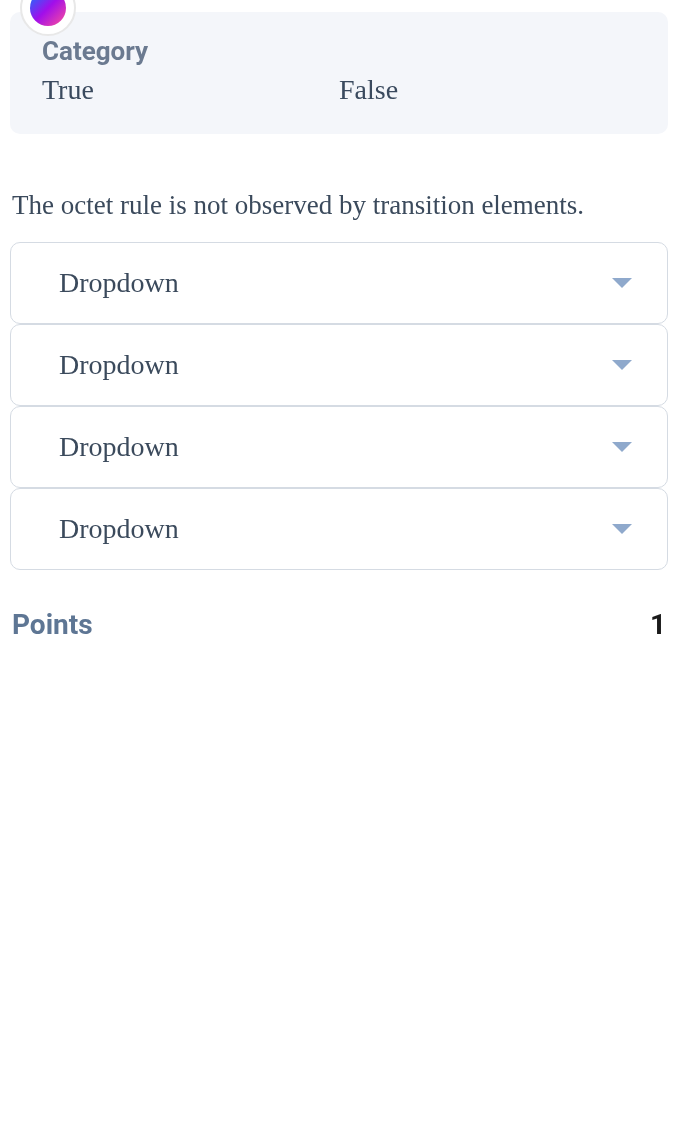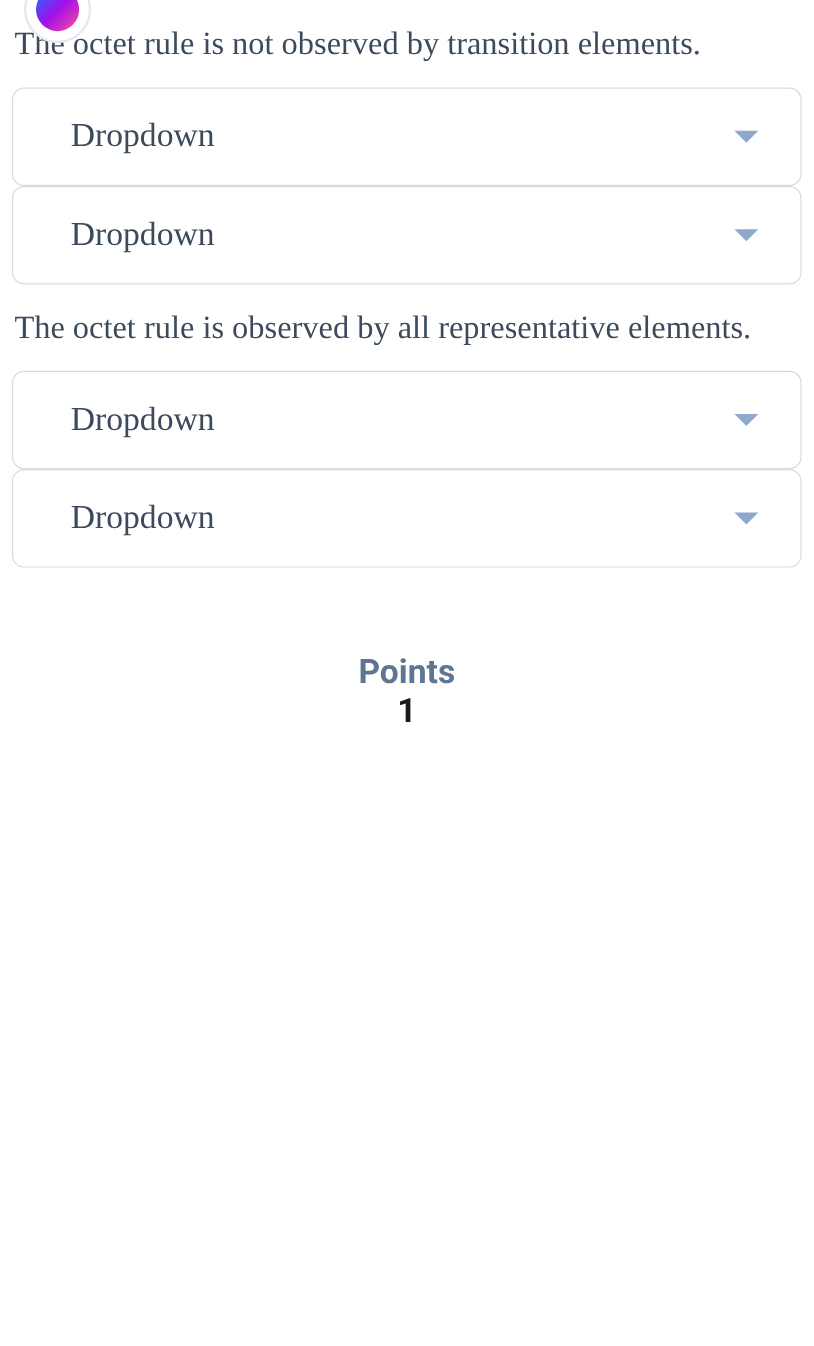--- a/index.html
+++ b/index.html
@@ -57,21 +57,21 @@
       font-family: Georgia, serif;
       font-size: 28px;
       color: #3a4a5e;
       width: 50%;
     }
     .statement {
       font-family: Georgia, serif;
       font-size: 27px;
       line-height: 1.5;
       color: #3b4a5c;
-      margin-top: 16px;
+      margin-top: 51px;
       margin-bottom: 16px;
       padding: 0 2px;
     }
     .dropdown {
       border: 1px solid #d5dbe3;
       border-radius: 10px;
       padding: 24px 35px 24px 48px;
       display: flex;
       justify-content: space-between;
       align-items: center;
@@ -87,23 +87,22 @@
       width: 0;
       height: 0;
       border-left: 10px solid transparent;
       border-right: 10px solid transparent;
       border-top: 10px solid #8fa9cc;
     }
     .points-row {
       display: flex;
       justify-content: space-between;
       align-items: center;
-      margin-top: 70px;
+      margin-top: 38px;
       padding: 0 2px;
-      flex-direction: column;
     }
     .points-label {
       font-family: -apple-system, BlinkMacSystemFont, 'Segoe UI', Roboto, sans-serif;
       font-weight: 700;
       font-size: 28px;
       color: #5e7694;
     }
     .points-value {
       font-family: -apple-system, BlinkMacSystemFont, 'Segoe UI', Roboto, sans-serif;
       font-weight: 700;
@@ -113,33 +112,39 @@
   </style>
 </head>
 <body>
 
 <div class="chat-bubble">
   <div class="chat-bubble-inner"></div>
 </div>
 
 <div class="container">
 
+  <div class="category-box">
+    <div class="category-title">Category</div>
+    <div class="category-row">
+      <div class="category-col">True</div>
+      <div class="category-col">False</div>
+    </div>
+  </div>
 
   <div class="statement">The octet rule is not observed by transition elements.</div>
   <div class="dropdown">
     <span class="dropdown-label">Dropdown</span>
     <span class="caret"></span>
   </div>
 
   <div class="dropdown">
     <span class="dropdown-label">Dropdown</span>
     <span class="caret"></span>
   </div>
 
-  <div class="statement">The octet rule is observed by all representative elements.</div>
   <div class="dropdown">
     <span class="dropdown-label">Dropdown</span>
     <span class="caret"></span>
   </div>
 
   <div class="dropdown">
     <span class="dropdown-label">Dropdown</span>
     <span class="caret"></span>
   </div>
 

